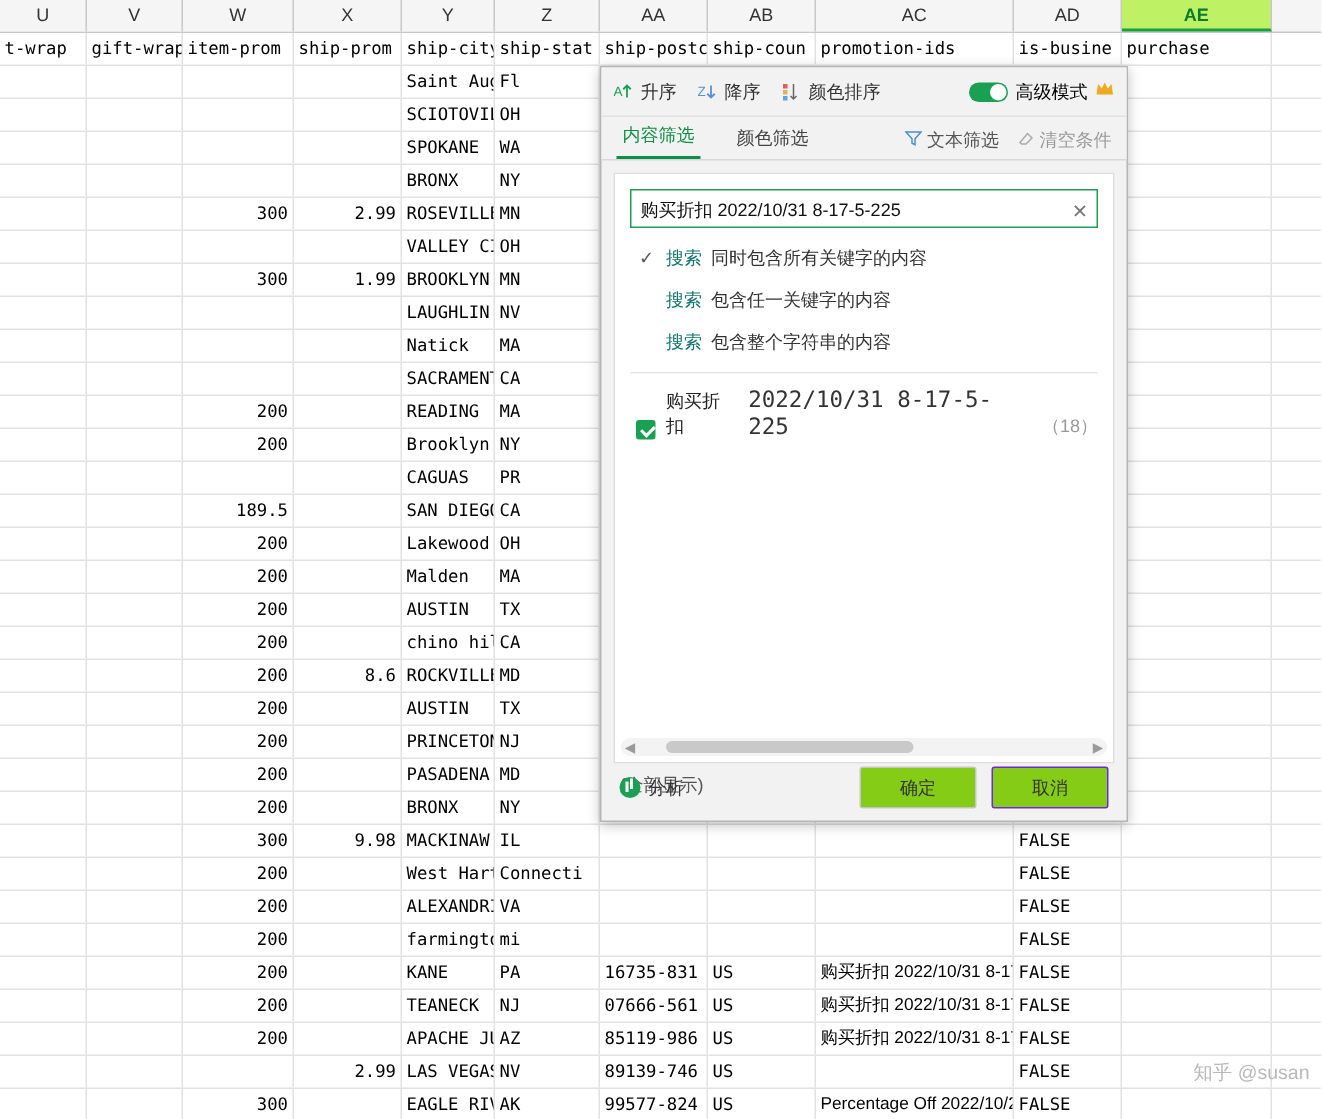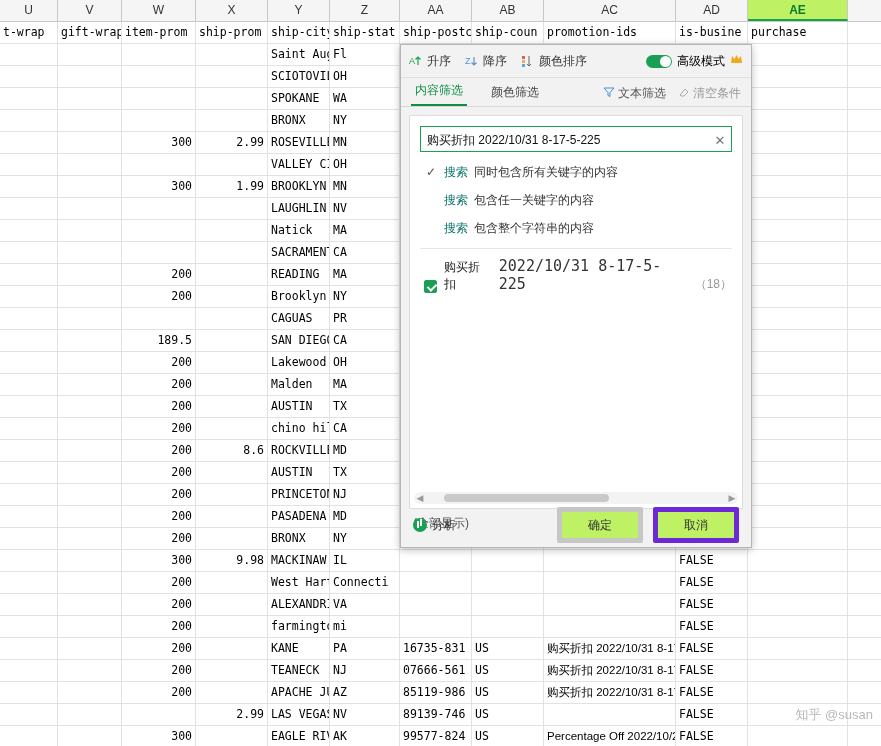--- a/index.html
+++ b/index.html
@@ -323,22 +323,22 @@
     background: #fff;
     box-shadow: 3px -2px 0 0 #fff;
   }
   .footer-btns {
     margin-left: auto;
     display: flex;
     gap: 10px;
   }
   .btn {
     width: 76px; height: 26px;
-    border: 5px solid #6d28d9;
-    background: #bef264;
+    border: 1px solid #6d28d9;
+    background: #84cc16;
     font-size: 12px;
     color: #333;
     display: flex;
     align-items: center;
     justify-content: center;
     border-radius: 2px;
     cursor: default;
   }
   .btn.primary { border-color: #c6c6c6; }
 

